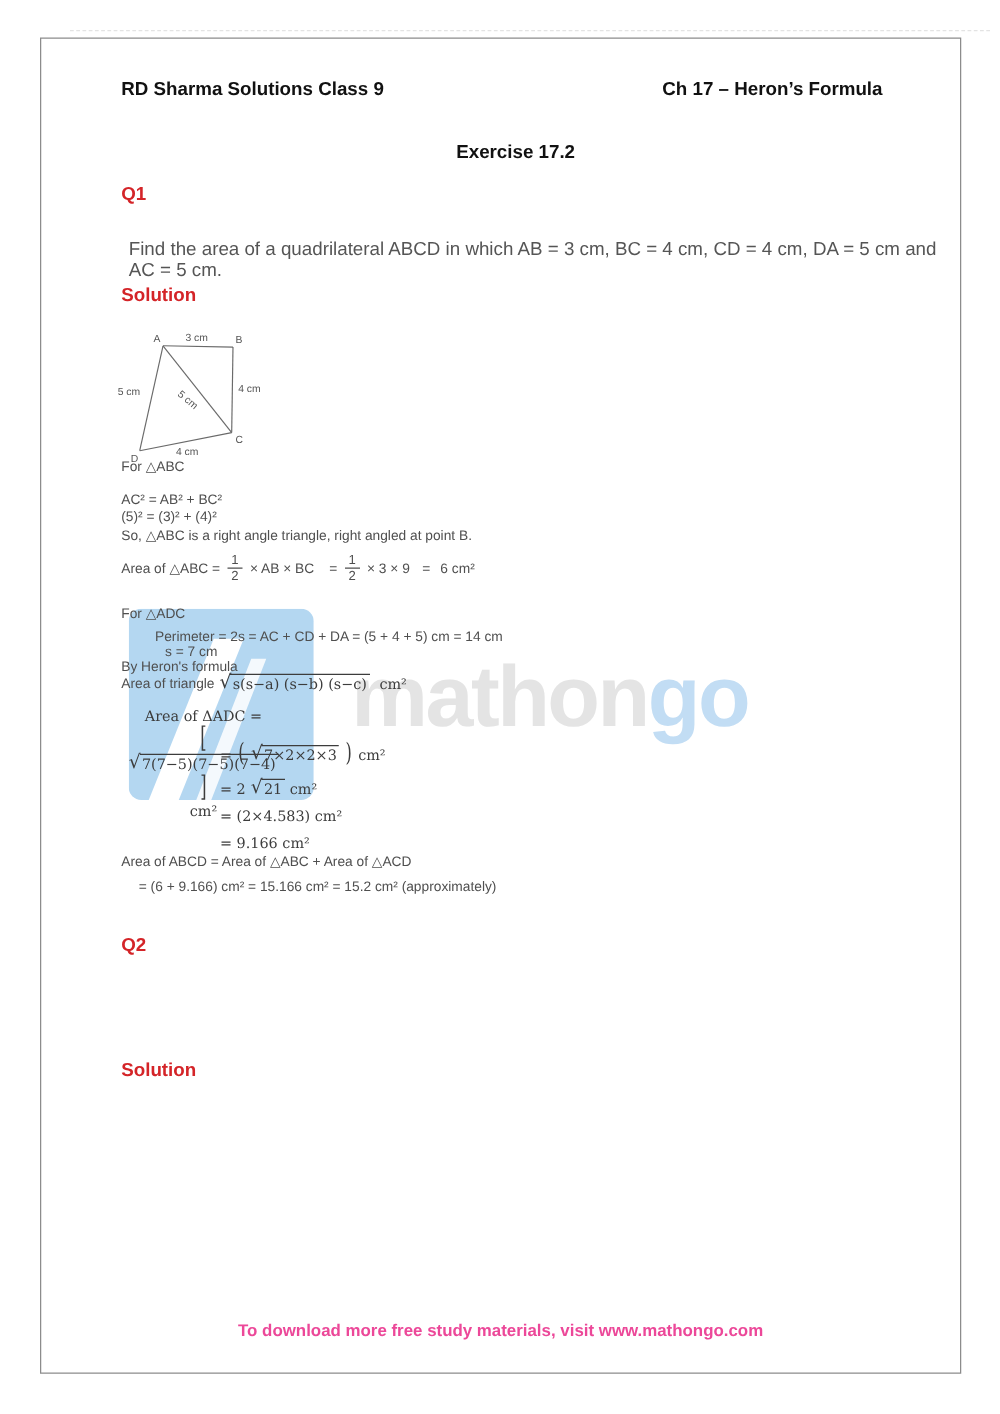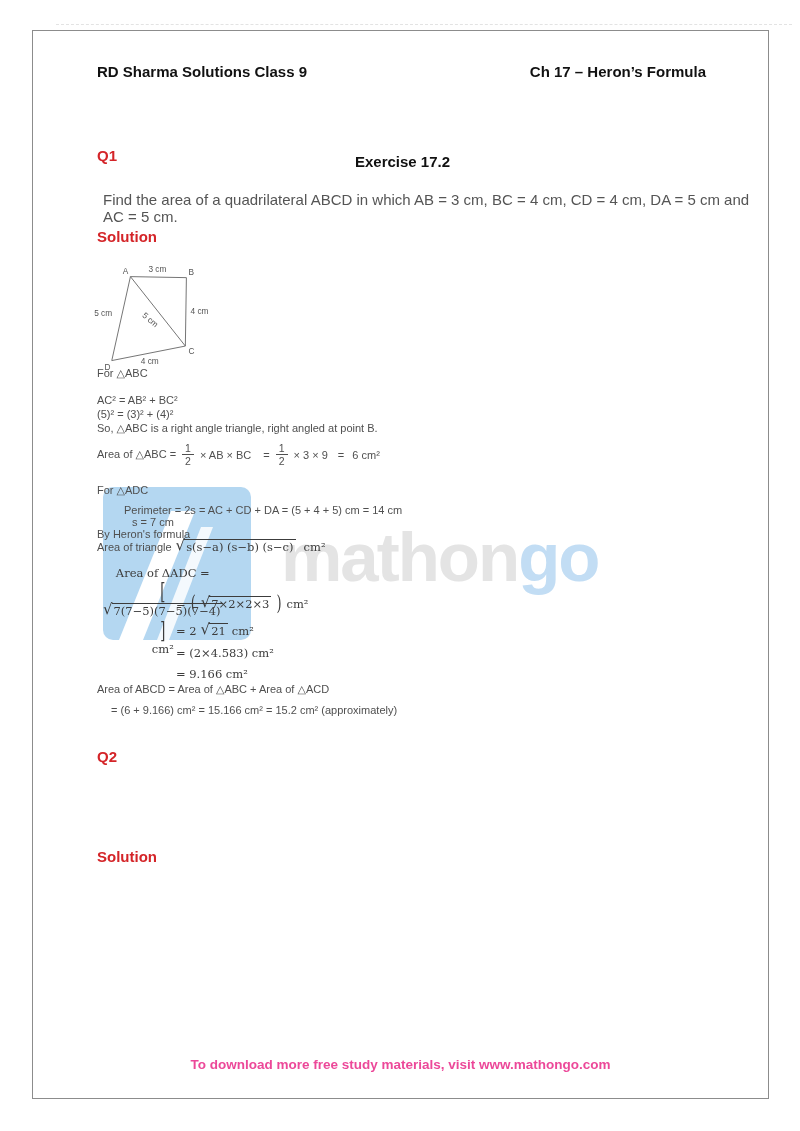--- a/index.html
+++ b/index.html
@@ -11,21 +11,21 @@
   
   .wm{position:absolute;z-index:0;}
   .wm-logo{left:70px;top:456px;width:148px;height:153px;}
   .wm-text{left:248px;top:492px;font-size:69px;font-weight:bold;letter-spacing:-2px;
            color:#e4e4e4;white-space:nowrap;line-height:1;}
   .wm-text .wm-blue{color:#c2ddf4;}
   
   .z{position:absolute;z-index:1;}
   .hdr{top:32px;left:64px;right:62px;display:flex;justify-content:space-between;
        font-size:15px;font-weight:bold;color:#111;}
-  .ex-title{top:82px;left:2px;width:100%;text-align:center;font-size:15px;font-weight:bold;color:#111;margin-top:40px;}
+  .ex-title{top:82px;left:12px;width:100%;text-align:center;font-size:15px;font-weight:bold;color:#111;}
   .red{color:#d42428;font-weight:bold;font-size:15px;}
   .body-txt{font-size:11px;color:#4f4f4f;}
   .small-txt{font-size:15px;color:#555;}
   .serif-math{font-family:"DejaVu Serif",serif;font-size:11.5px;color:#3c3c3c;white-space:nowrap;}
   
   .frac{display:inline-block;vertical-align:middle;text-align:center;font-size:10.5px;
         color:#4f4f4f;margin:0 2px;}
   .frac .num{display:block;border-bottom:1px solid #4f4f4f;padding:0 3px 0px 3px;line-height:1.15;}
   .frac .den{display:block;line-height:1.15;}
   

